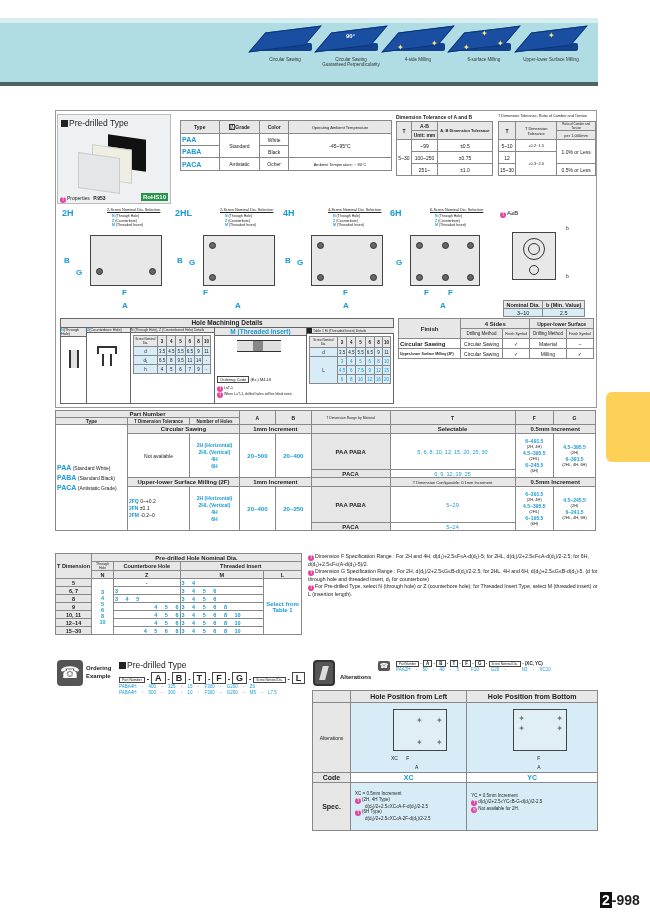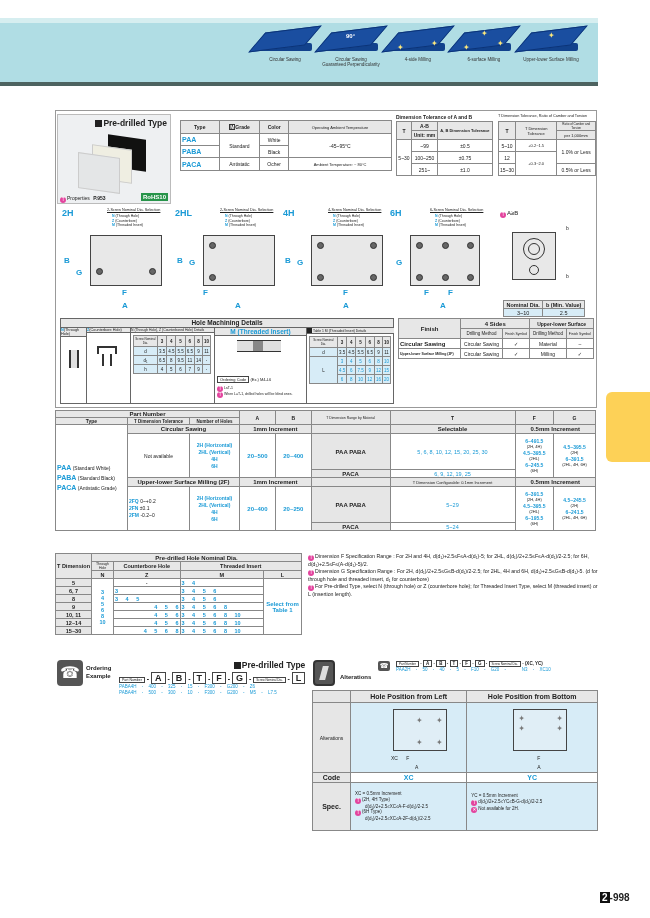--- a/index.html
+++ b/index.html
@@ -13,21 +13,21 @@
   
   .banner { left: 0; top: 18px; width: 598px; height: 68px; background: #b0dde4; border-top: 5px solid #d6eef0; border-bottom: 4px solid #4d6360; }
   .finish-item { position: absolute; top: 4px; width: 70px; text-align: center; font-size: 4.5px; color: #333; }
   .slab { margin: 0 auto; width: 58px; height: 30px; position: relative; }
   .slab .top { position: absolute; left: 4px; top: 2px; width: 50px; height: 20px; background: #1a4ea0; transform: skewX(-45deg) rotate(-8deg); border: 1px solid #0c3478; }
   .slab .side { position: absolute; left: 0; top: 16px; width: 56px; height: 8px; background: #12428c; border-radius: 2px; }
   .spark { position: absolute; color: #ffe97a; font-size: 8px; }
   .deg { position: absolute; left: 24px; top: 6px; color: #fff; font-size: 6px; font-weight: bold; }
   .prodbox { left: 57px; top: 114px; width: 114px; height: 90px; background: #eef0f2; border: 1px solid #bbb; }
   .sq { display: inline-block; width: 7px; height: 7px; background: #222; margin-right: 1px; vertical-align: -1px; }
-  .title-bold { font-size: 8.5px; font-weight: bold; text-align: right; }
+  .title-bold { font-size: 8.5px; font-weight: normal; }
 
   .grid-table td, .grid-table th { border: 1px solid #888; padding: 0 1px; }
   .lbl { background: #e6e6e6; }
   .lightblue { background: #d7ecf7; }
 
   .diagram { background: #e8e8e8; border: 1px solid #444; }
   .hole { position: absolute; width: 7px; height: 7px; border-radius: 50%; background: #666; border: 1.5px solid #333; }
   .dimtxt { position: absolute; font-weight: bold; color: #1a9ad6; font-size: 8px; }
 
   .yellowtab { left: 606px; top: 392px; width: 44px; height: 70px; background: #fdd157; border-radius: 6px 0 0 6px; }
@@ -688,15 +688,15 @@
     </td>
     <td class="lightblue" style="text-align:left;font-size:4.5px;line-height:5.5px;padding-left:4px;vertical-align:top;padding-top:10px">
       <div>YC = 0.5mm Increment</div>
       <div><span class="note-icon">T</span><span>d(d₁)/2+2.5≤YC≤B-G-d(d₁)/2-2.5</span></div>
       <div><span class="no-icon">✕</span><span>Not available for 2H.</span></div>
     </td>
   </tr>
 </tbody>
   </table>
 
-<div class="abs bold" style="left:600px;top:892px;font-size:10px">
+<div class="abs bold" style="left:600px;top:892px;font-size:14px">
   <span style="background:#111;color:#fff;padding:0 2px">2</span><span>-998</span>
 </div>
 
 </body></html>

